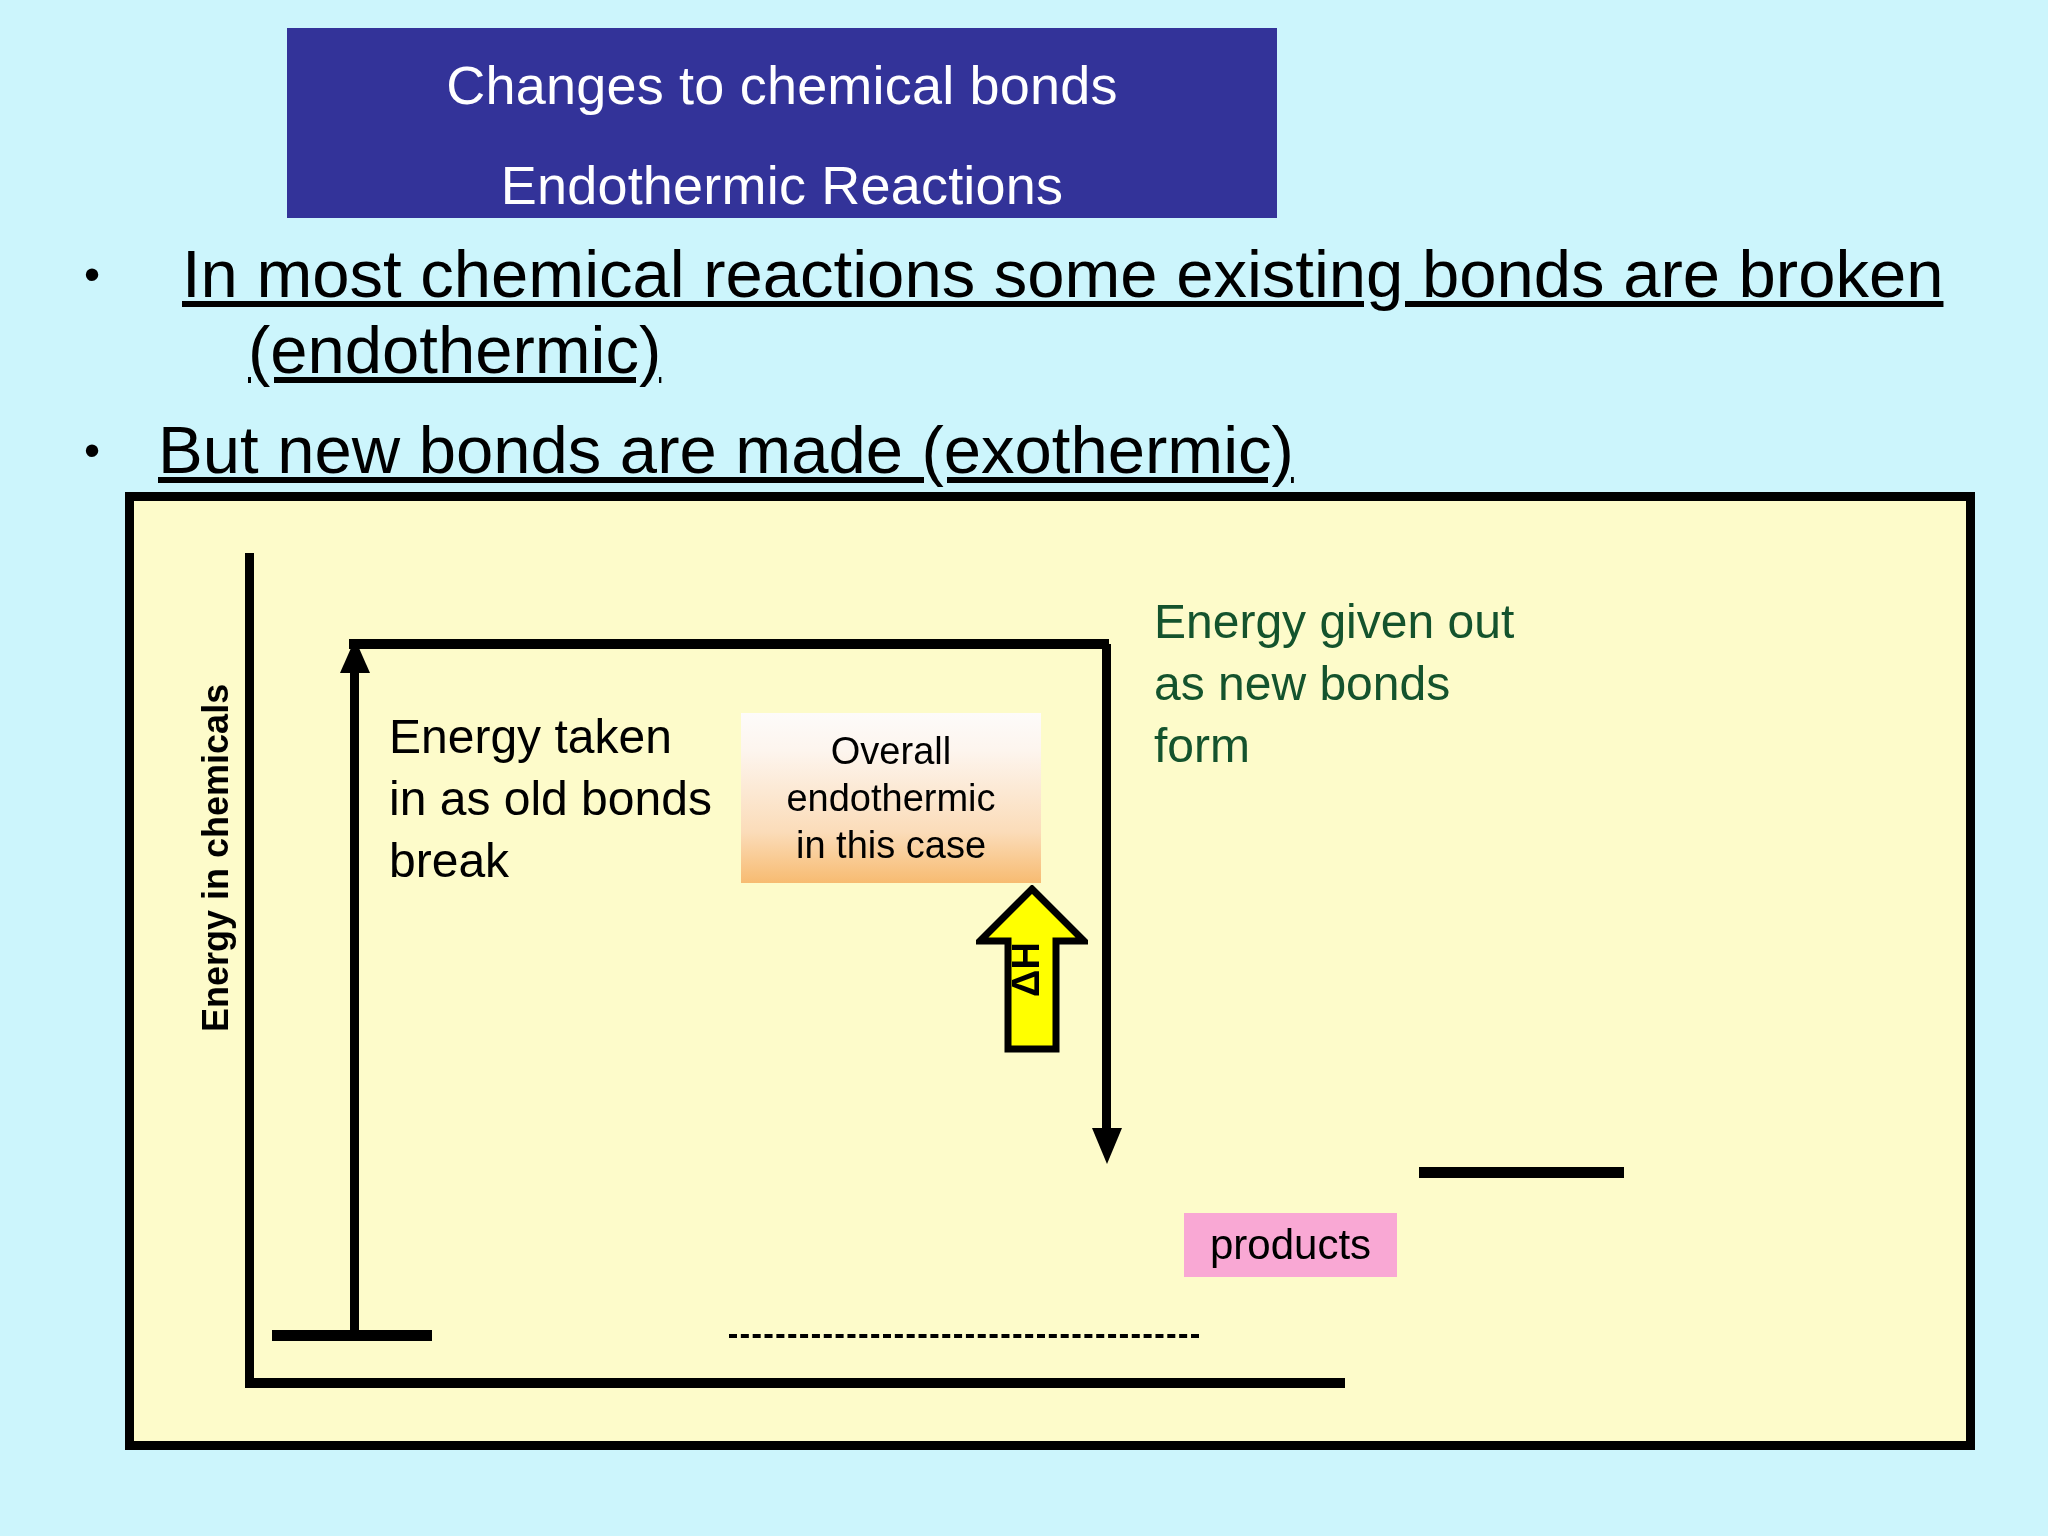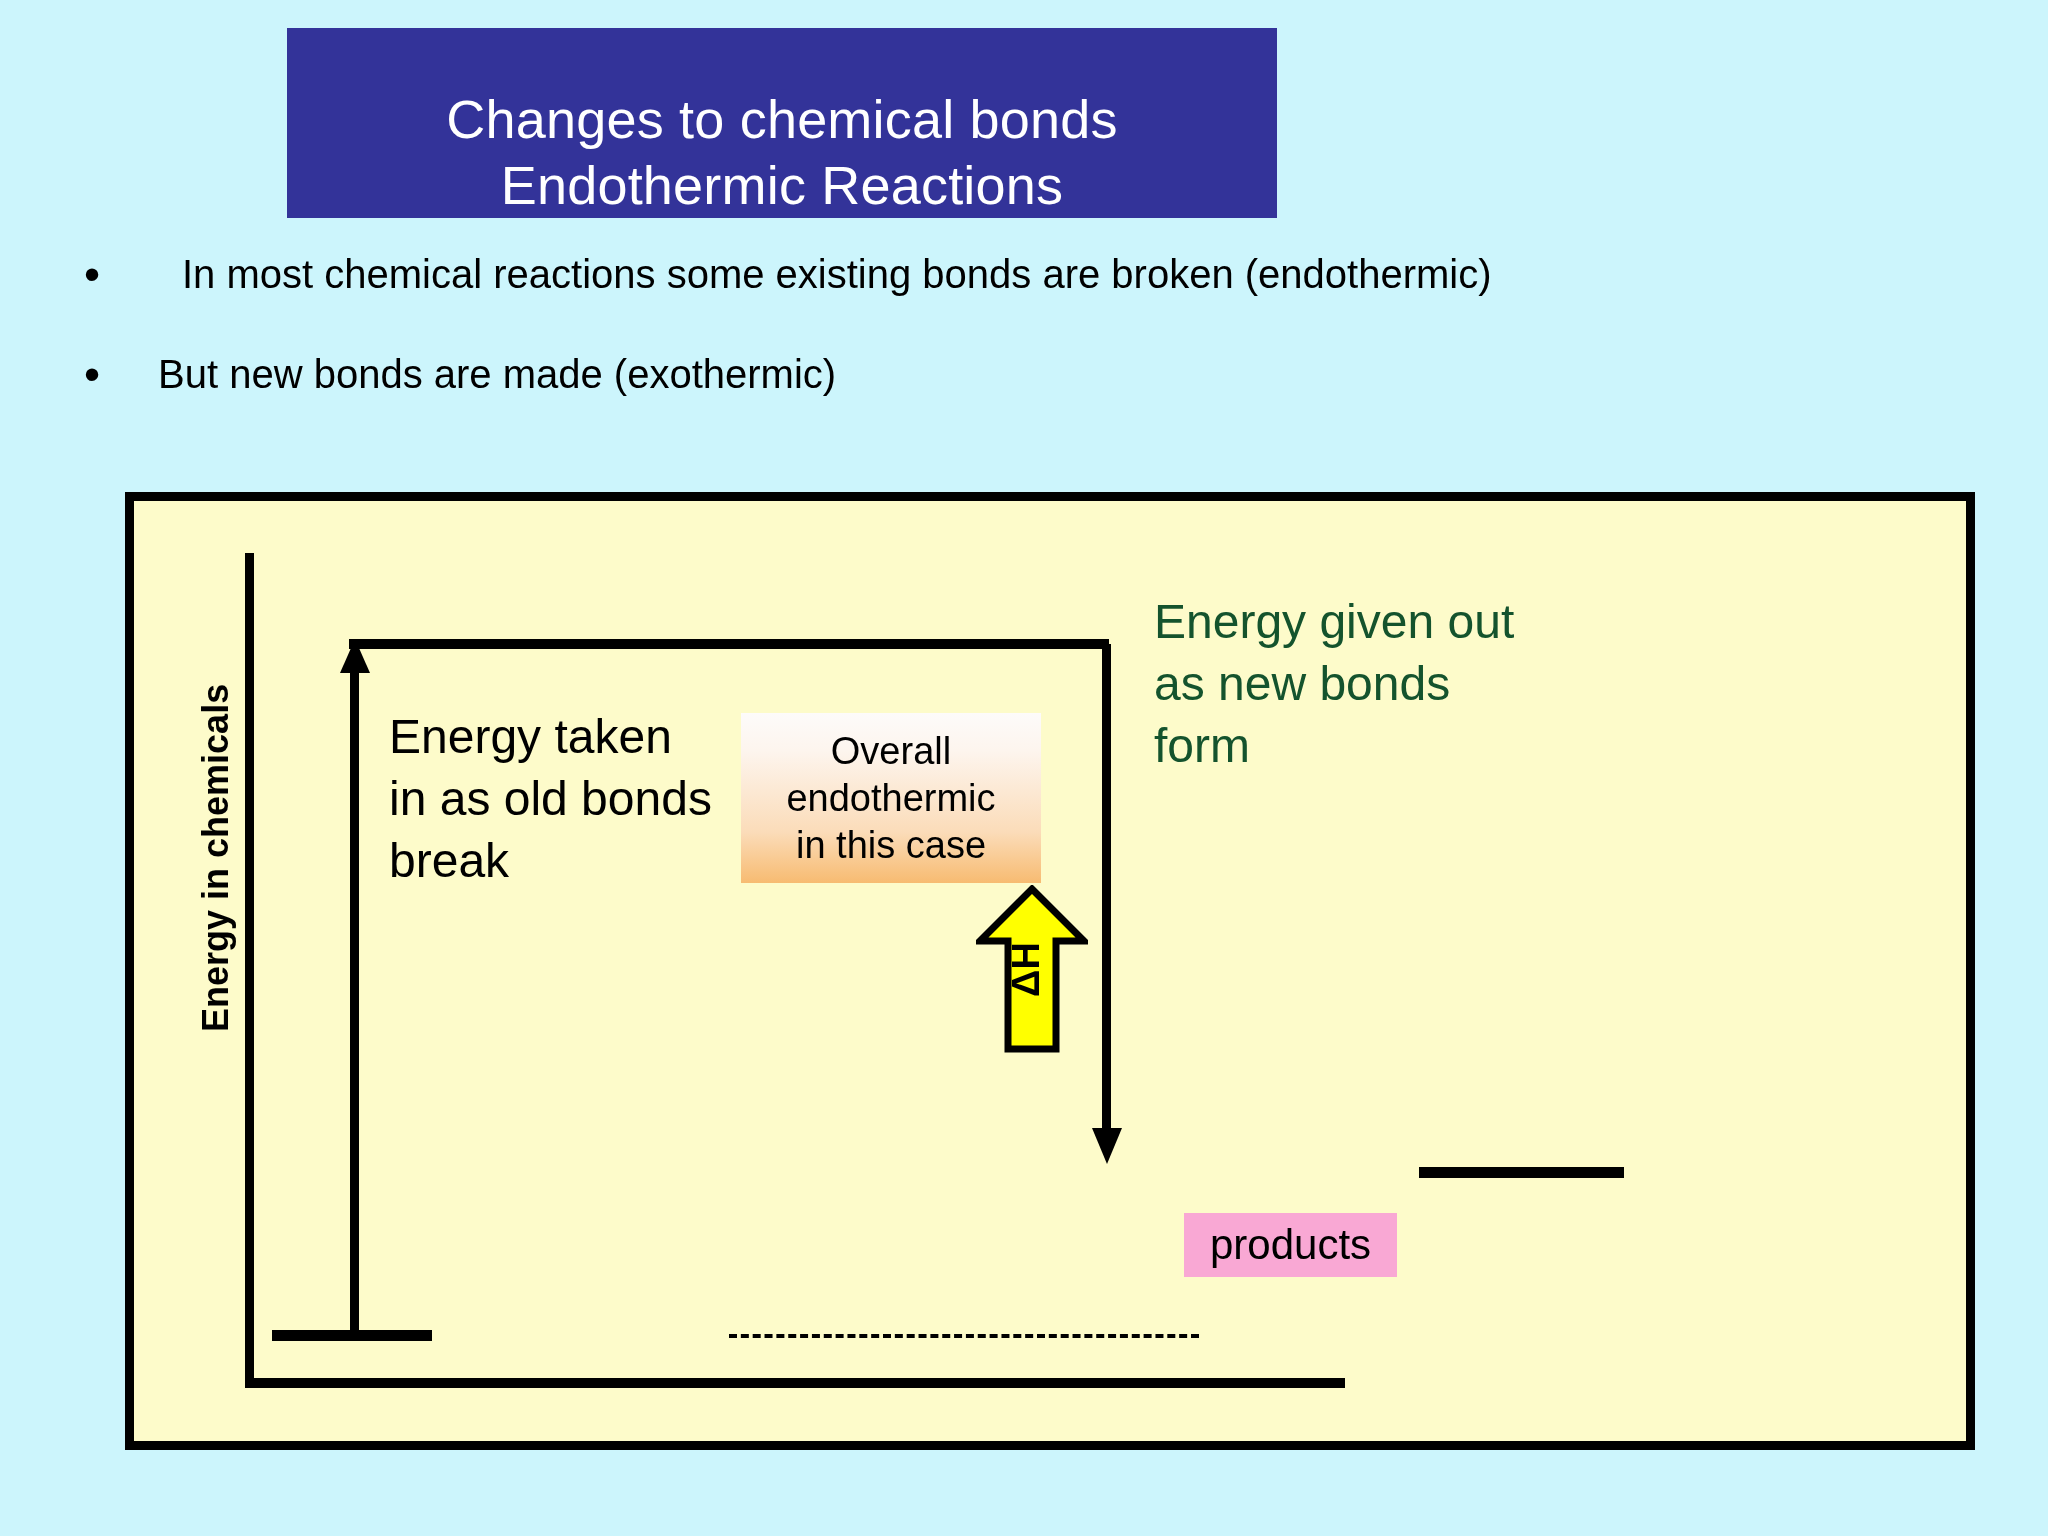--- a/index.html
+++ b/index.html
@@ -20,21 +20,21 @@
   #title-banner {
     position: absolute;
     left: 287px;
     top: 28px;
     width: 990px;
     height: 190px;
     background: #333399;
     display: flex;
     flex-direction: column;
     align-items: center;
-    justify-content: flex-end;
+    justify-content: space-between;
     box-sizing: border-box;
     padding-top: 24px;
   }
   .title-line {
     color: #ffffff;
     font-size: 54px;
     line-height: 66px;
     font-weight: 400;
     letter-spacing: 0.2px;
     white-space: nowrap;
@@ -57,23 +57,24 @@
     flex: 0 0 46px;
     color: #000000;
     font-size: 46px;
     line-height: 76px;
     text-align: left;
     padding-left: 14px;
     box-sizing: border-box;
   }
   .bullet-text {
     color: #000000;
-    font-size: 40px;
+    font-size: 67px;
     line-height: 76px;
     font-weight: 400;
+    text-decoration: underline;
   }
   #bullet-1 .bullet-text { padding-left: 66px; text-indent: -66px; margin-left: 66px; }
   #bullet-2 { margin-top: 24px; }
   #bullet-2 .bullet-text { padding-left: 42px; }
 
   
   #diagram-frame {
     position: absolute;
     left: 125px;
     top: 492px;

